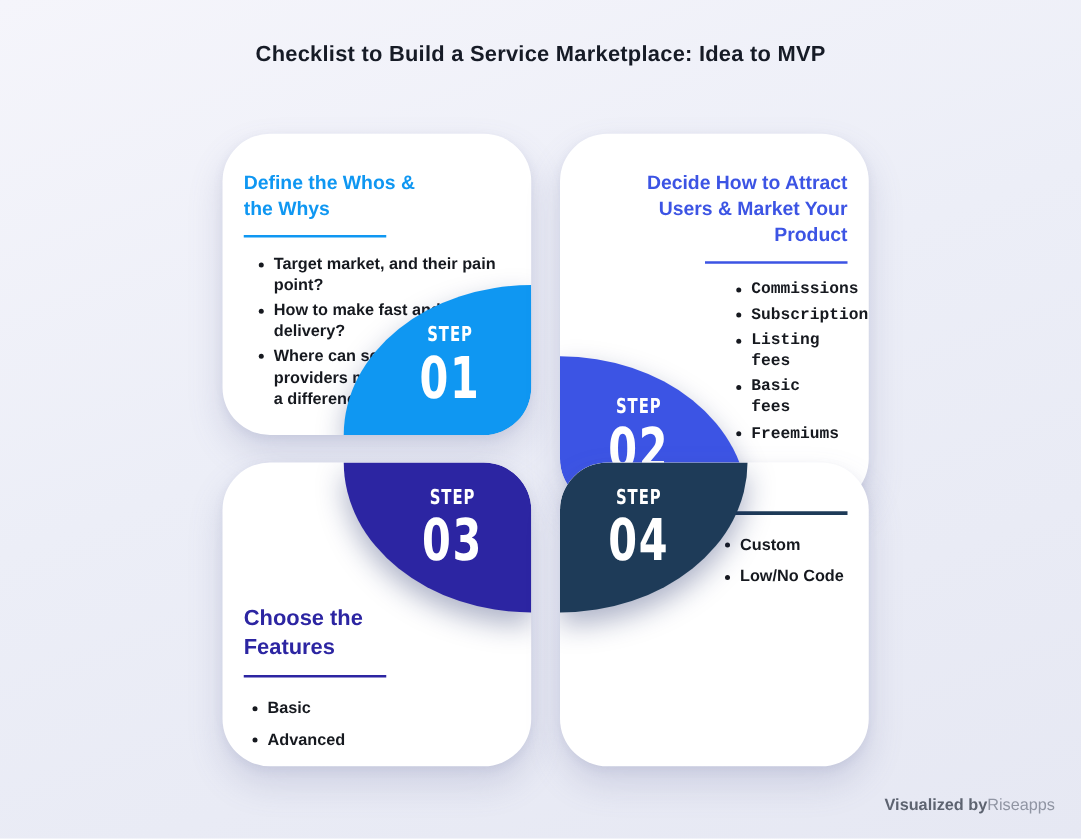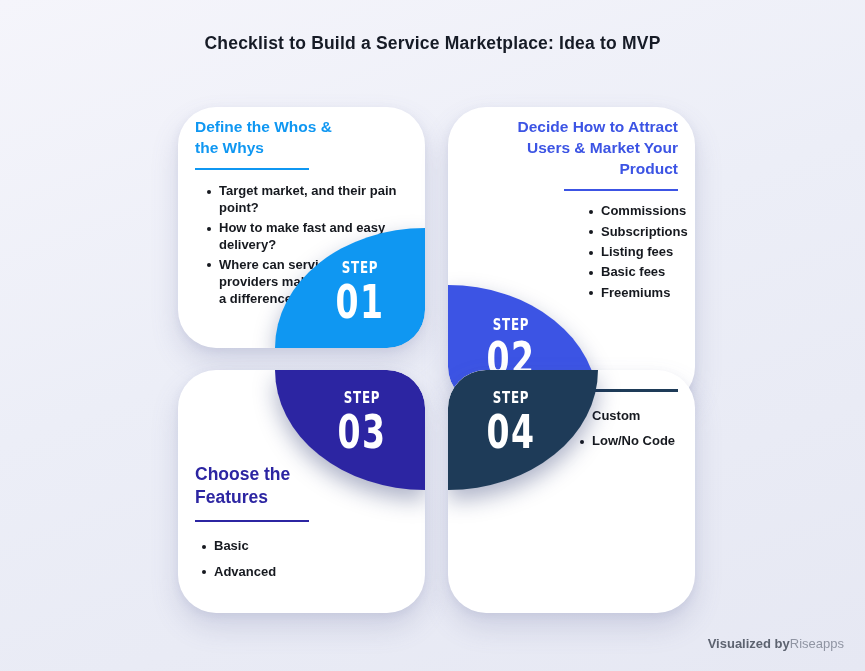--- a/index.html
+++ b/index.html
@@ -13,36 +13,36 @@
     font-size:17.5px;font-weight:bold;color:var(--title_color);letter-spacing:.2px;
   }
   .card{
     position:absolute;background:var(--card_bg);border-radius:38px;overflow:hidden;
     box-shadow:0 14px 28px rgba(99,107,155,.20),0 3px 8px rgba(99,107,155,.10);
   }
   #card1{left:178px;top:107px;width:247px;height:241px;}
   #card2{left:448px;top:107px;width:247px;height:298px;}
   #card3{left:178px;top:370px;width:247px;height:243px;}
   #card4{left:448px;top:370px;width:247px;height:243px;}
-  .card-inner{position:absolute;inset:0;padding:10px 17px;box-sizing:border-box;}
+  .card-inner{position:absolute;inset:0;padding:30px 17px;box-sizing:border-box;}
   .heading{font-weight:bold;white-space:pre-line;}
   #card1 .heading{color:var(--step1);font-size:15.5px;line-height:1.35;}
   #card2 .heading{color:var(--step2);font-size:15.5px;line-height:1.35;text-align:right;}
   #card3 .heading{color:var(--step3);font-size:17.5px;line-height:1.3;margin-top:83px;}
   #card4 .heading{color:var(--step4);font-size:17.5px;line-height:1.3;margin-top:87px;text-align:right;}
   .rule{height:2.5px;width:114px;margin-top:9px;}
   #card1 .rule{background:var(--step1);}
   #card2 .rule{background:var(--step2);margin-left:auto;}
   #card3 .rule{background:var(--step3);margin-top:11px;}
   #card4 .rule{background:var(--step4);margin-left:auto;}
   ul.bullets{list-style:none;margin:0;padding:0;color:var(--bullet_color);font-weight:bold;font-size:13px;}
   .bullets li{position:relative;padding-left:14px;white-space:pre-line;line-height:1.3;}
   .bullets li::before{content:"";position:absolute;left:2px;top:6.5px;width:4px;height:4px;border-radius:50%;background:var(--bullet_color);}
   #card1 .bullets{margin-top:13px;margin-left:10px;}  #card1 .bullets li{margin-bottom:3px;}
-  #card2 .bullets{margin-top:12px;margin-left:122px;} #card2 .bullets li{margin-bottom:3.5px;}
+  #card2 .bullets{margin-top:12px;margin-left:122px;font-family:Liberation Mono, monospace;} #card2 .bullets li{margin-bottom:3.5px;}
   #card3 .bullets{margin-top:16px;margin-left:5px;}   #card3 .bullets li{margin-bottom:9px;}
   #card4 .bullets{margin-top:16px;margin-left:113px;} #card4 .bullets li{margin-bottom:9px;}
   .blob{
     position:absolute;width:150px;height:120px;display:flex;align-items:center;justify-content:center;
     box-shadow:0 10px 22px rgba(20,35,95,.35);
   }
   #card1 .blob{right:0;bottom:0;background:var(--step1);border-radius:100% 0 38px 0;}
   #card2 .blob{left:0;bottom:0;background:var(--step2);border-radius:0 100% 0 38px;}
   #card3 .blob{right:0;top:0;background:var(--step3);border-radius:0 38px 0 100%;}
   #card4 .blob{left:0;top:0;background:var(--step4);border-radius:38px 0 100% 0;}

